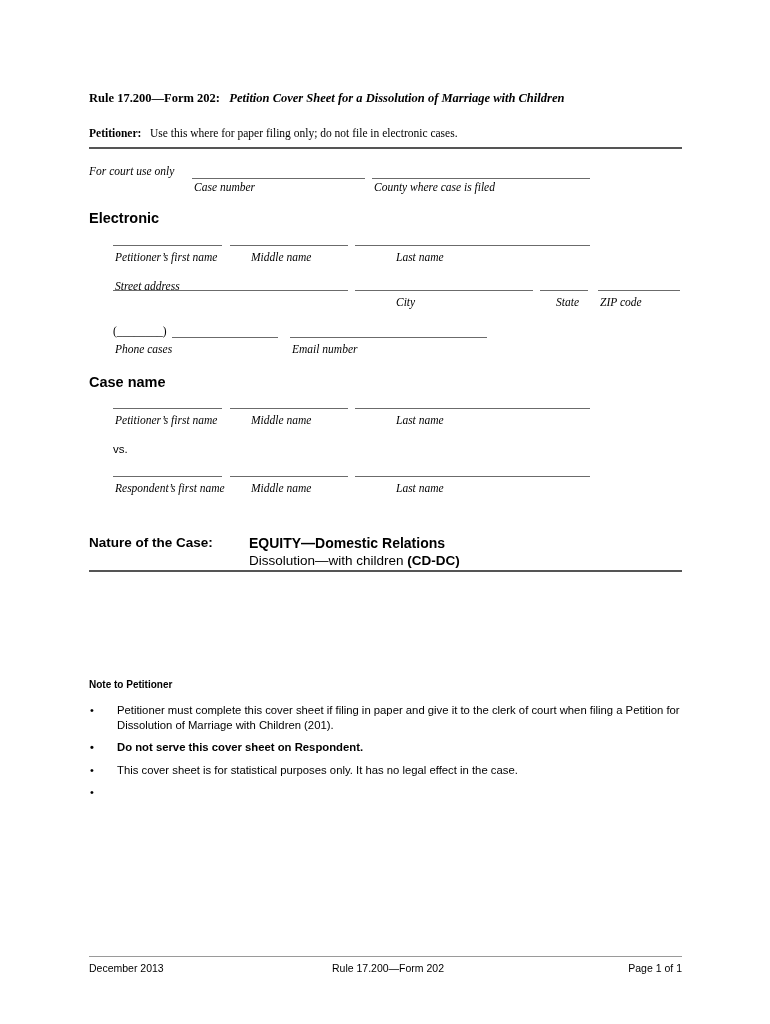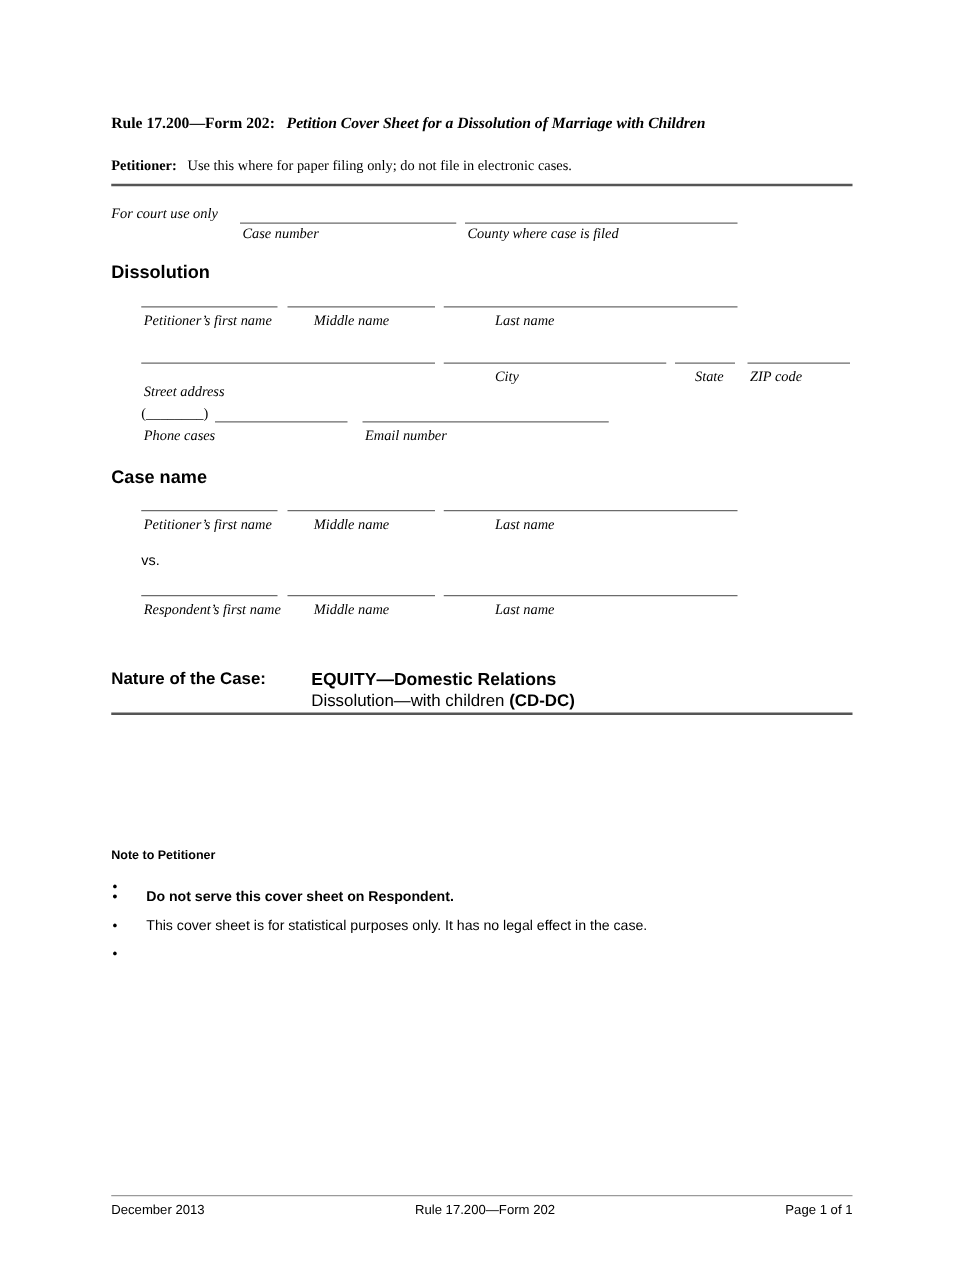--- a/index.html
+++ b/index.html
@@ -203,33 +203,33 @@
   <div class="hr-heavy" style="top:147px;"></div>
 
   <div class="court-use">For court use only</div>
 
   <div class="fline" style="left:192px; top:178px; width:173px;"></div>
   <div class="flabel" style="left:194px; top:181px;">Case number</div>
 
   <div class="fline" style="left:372px; top:178px; width:218px;"></div>
   <div class="flabel" style="left:374px; top:181px;">County where case is filed</div>
 
-  <div class="section-head" style="left:89px; top:210px;">Dissolution</div>
+  <div class="section-head" style="left:89px; top:210px;">Electronic</div>
 
   <div class="fline" style="left:113px; top:245px; width:109px;"></div>
   <div class="flabel" style="left:115px; top:251px;">Petitioner’s first name</div>
 
   <div class="fline" style="left:230px; top:245px; width:118px;"></div>
   <div class="flabel" style="left:251px; top:251px;">Middle name</div>
 
   <div class="fline" style="left:355px; top:245px; width:235px;"></div>
   <div class="flabel" style="left:396px; top:251px;">Last name</div>
 
   <div class="fline" style="left:113px; top:290px; width:235px;"></div>
-  <div class="flabel" style="left:115px; top:308px;">Street address</div>
+  <div class="flabel" style="left:115px; top:280px;">Street address</div>
 
   <div class="fline" style="left:355px; top:290px; width:178px;"></div>
   <div class="flabel" style="left:396px; top:296px;">City</div>
 
   <div class="fline" style="left:540px; top:290px; width:48px;"></div>
   <div class="flabel" style="left:556px; top:296px;">State</div>
 
   <div class="fline" style="left:598px; top:290px; width:82px;"></div>
   <div class="flabel" style="left:600px; top:296px;">ZIP code</div>
 
@@ -268,20 +268,21 @@
     <span>Dissolution—with children </span><span class="code">(CD-DC)</span>
   </div>
 
   <div class="hr-heavy" style="top:570px;"></div>
 
   <div class="note-head">Note to Petitioner</div>
 
   <div class="bullets">
     <div class="bullet-item">
       <span class="bullet-dot">•</span>
+      <span>Petitioner must complete this cover sheet if filing in paper and give it to the clerk of court when filing a Petition for Dissolution of Marriage with Children (201).</span>
     </div>
     <div class="bullet-item strong">
       <span class="bullet-dot">•</span>
       <span>Do not serve this cover sheet on Respondent.</span>
     </div>
     <div class="bullet-item">
       <span class="bullet-dot">•</span>
       <span>This cover sheet is for statistical purposes only.  It has no legal effect in the case.</span>
     </div>
     <div class="bullet-item">

